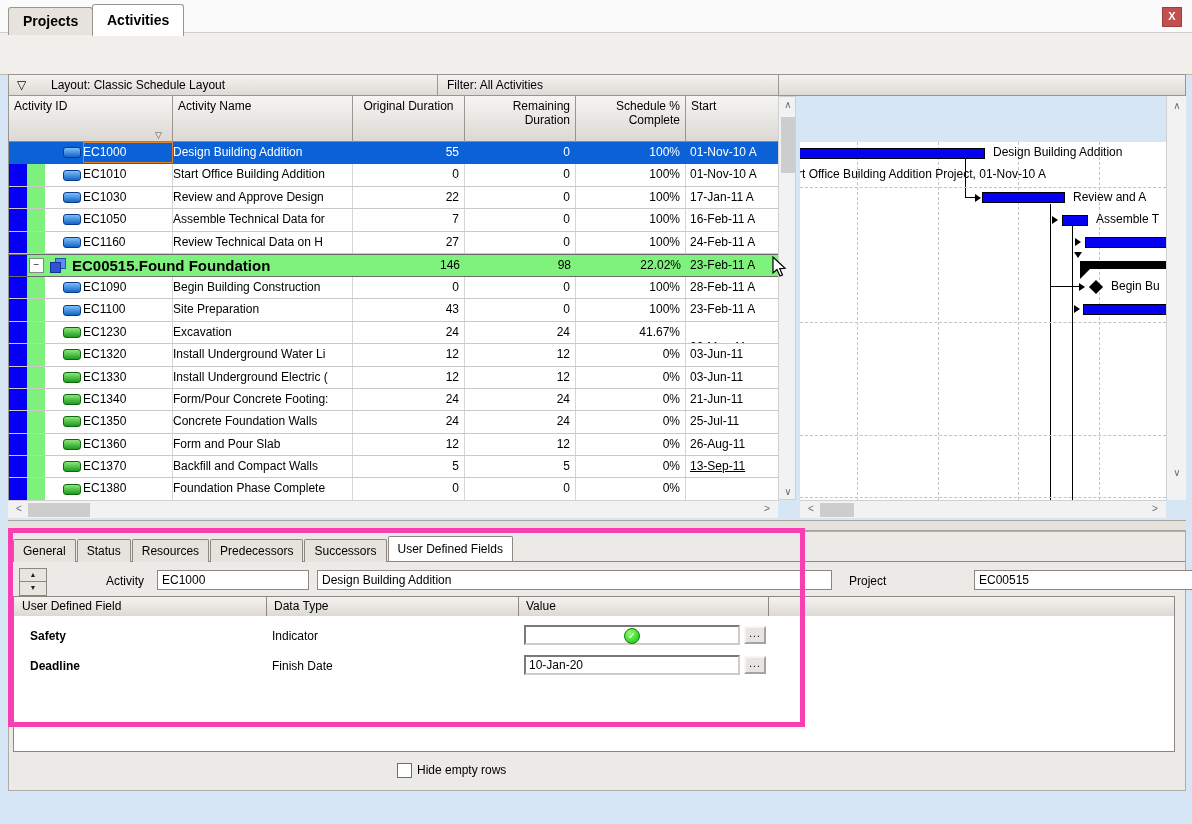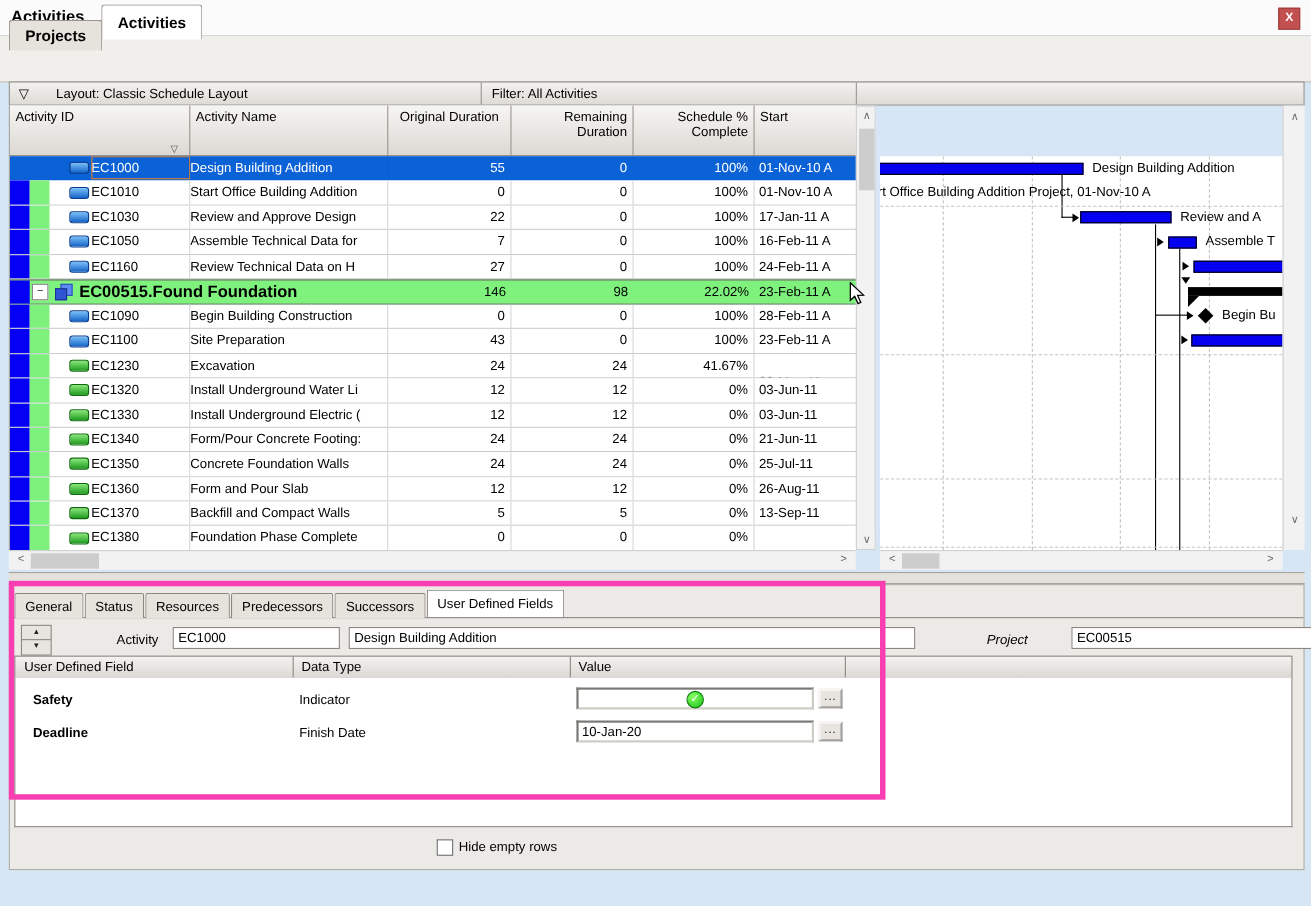--- a/index.html
+++ b/index.html
@@ -7,21 +7,21 @@
          font-family:"Liberation Sans",sans-serif;color:#000;overflow:hidden;
          -webkit-font-smoothing:antialiased;}
   .abs{position:absolute;}
 
   
   .titlebar{left:0;top:0;width:1192px;height:32px;background:#fbfbfb;border-bottom:1px solid #cfcfcf;}
   .title{left:10px;top:7px;font-size:15px;font-weight:bold;}
   .closebtn{left:1162px;top:7px;width:18px;height:18px;background:#c35050;border:1px solid #9e3c3c;
             color:#fff;font-size:11px;font-weight:bold;text-align:center;line-height:17px;cursor:pointer;}
   .tabstrip{left:0;top:33px;width:1192px;height:41px;background:#f1efec;border-bottom:1px solid #bdbab4;}
-  .navtab{top:18px;height:27px;padding:0 14px;font-size:14px;font-weight:bold;line-height:27px;
+  .navtab{top:7px;height:27px;padding:0 14px;font-size:14px;font-weight:bold;line-height:27px;
           border:1px solid #9a968f;border-bottom:none;border-radius:3px 3px 0 0;background:#e6e3dd;}
   .navtab.active{top:4px;height:31px;line-height:31px;background:#fff;z-index:2;}
   .toolbar{left:8px;top:74px;width:1178px;height:22px;background:linear-gradient(#f3f2f0,#dedbd6);
            border:1px solid #9a968f;box-sizing:border-box;font-size:12px;}
   .toolbar .sep{position:absolute;top:0;width:1px;height:20px;background:#9a968f;}
   .tb-label{position:absolute;top:3px;font-size:12px;white-space:nowrap;}
 
   
   .grid-wrap{left:8px;top:96px;width:770px;height:404px;background:#fff;border-left:1px solid #9a968f;box-sizing:border-box;}
   .thead{position:absolute;left:0;top:0;width:770px;height:46px;background:linear-gradient(#f6f5f3,#dcd9d4);
@@ -355,21 +355,21 @@
     <div class="cell band2"></div>
     <div class="cell c-ind"></div>
     <div class="cell c-icon">
             <span class="pill green"></span>
           </div>
     <div class="cell c-id">EC1370</div>
     <div class="cell c-name">Backfill and Compact Walls</div>
     <div class="cell num c-od">5</div>
     <div class="cell num c-rd">5</div>
     <div class="cell num c-pct">0%</div>
-    <div class="cell c-start" style="border-right:none;">13-Sep-11</div>
+    <div class="cell c-start" style="border-right:none;text-decoration:underline;">13-Sep-11</div>
   </div>
         <div class="trow">
     <div class="cell band1"></div>
     <div class="cell band2"></div>
     <div class="cell c-ind"></div>
     <div class="cell c-icon">
             <span class="pill green"></span>
           </div>
     <div class="cell c-id">EC1380</div>
     <div class="cell c-name">Foundation Phase Complete</div>
@@ -446,21 +446,21 @@
     <div class="dtabline"></div>
     <div class="dtabs" id="detail-tabs"><div class="dtab">General</div><div class="dtab">Status</div><div class="dtab">Resources</div><div class="dtab">Predecessors</div><div class="dtab">Successors</div><div class="dtab active">User Defined Fields</div></div>
 
     <div class="spin">
       <div>▲</div>
       <div>▼</div>
     </div>
     <span class="flabel" style="left:97px;top:42px;">Activity</span>
     <input class="field" style="left: 148px; top: 38px; width: 152px;" value="EC1000">
     <input class="field" style="left: 308px; top: 38px; width: 515px;" value="Design Building Addition">
-    <span class="flabel" style="left:888px;top:42px;font-style:italic;">Project</span>
+    <span class="flabel" style="left:840px;top:42px;">Project</span>
     <input class="field" style="left: 930px; top: 38px; width: 222px; margin-left: 35px;" value="EC00515">
 
     <div class="udfhead">
       <span style="left:8px;">User Defined Field</span>
       <span style="left:260px;">Data Type</span>
       <span style="left:512px;">Value</span>
       <i style="left:252px;"></i>
         <i style="left:504px;"></i>
         <i style="left:754px;"></i>
     </div>

